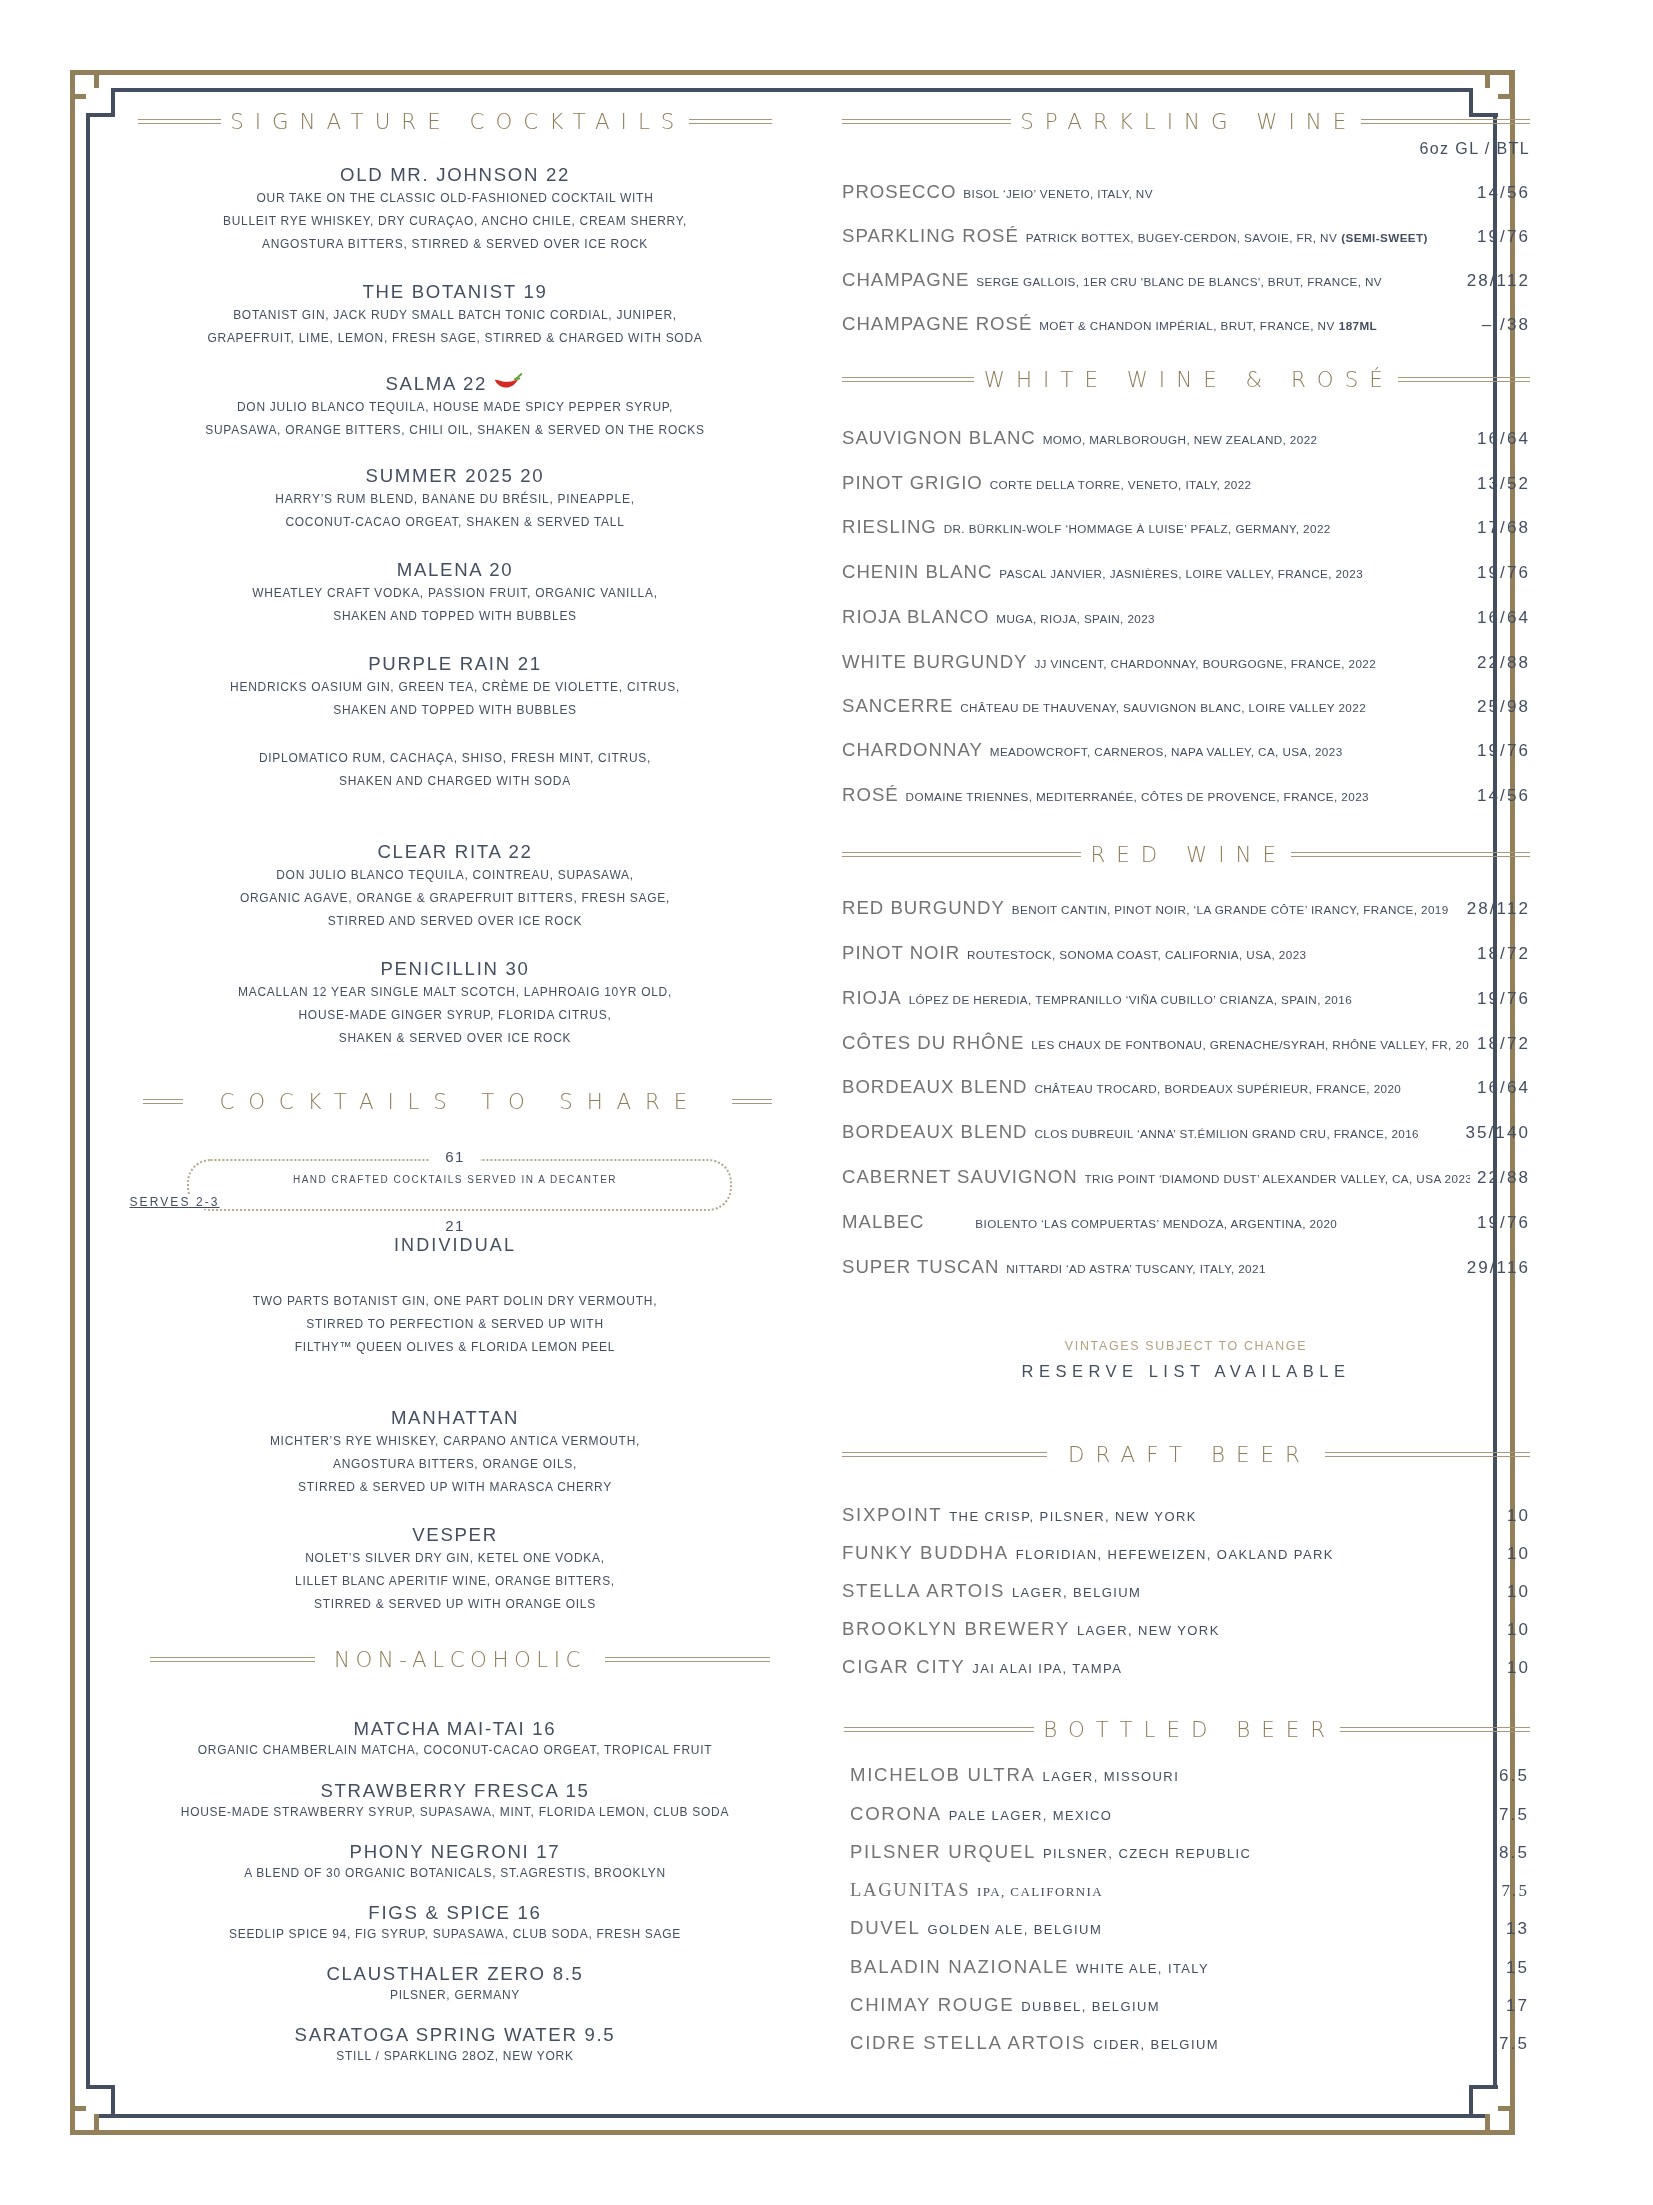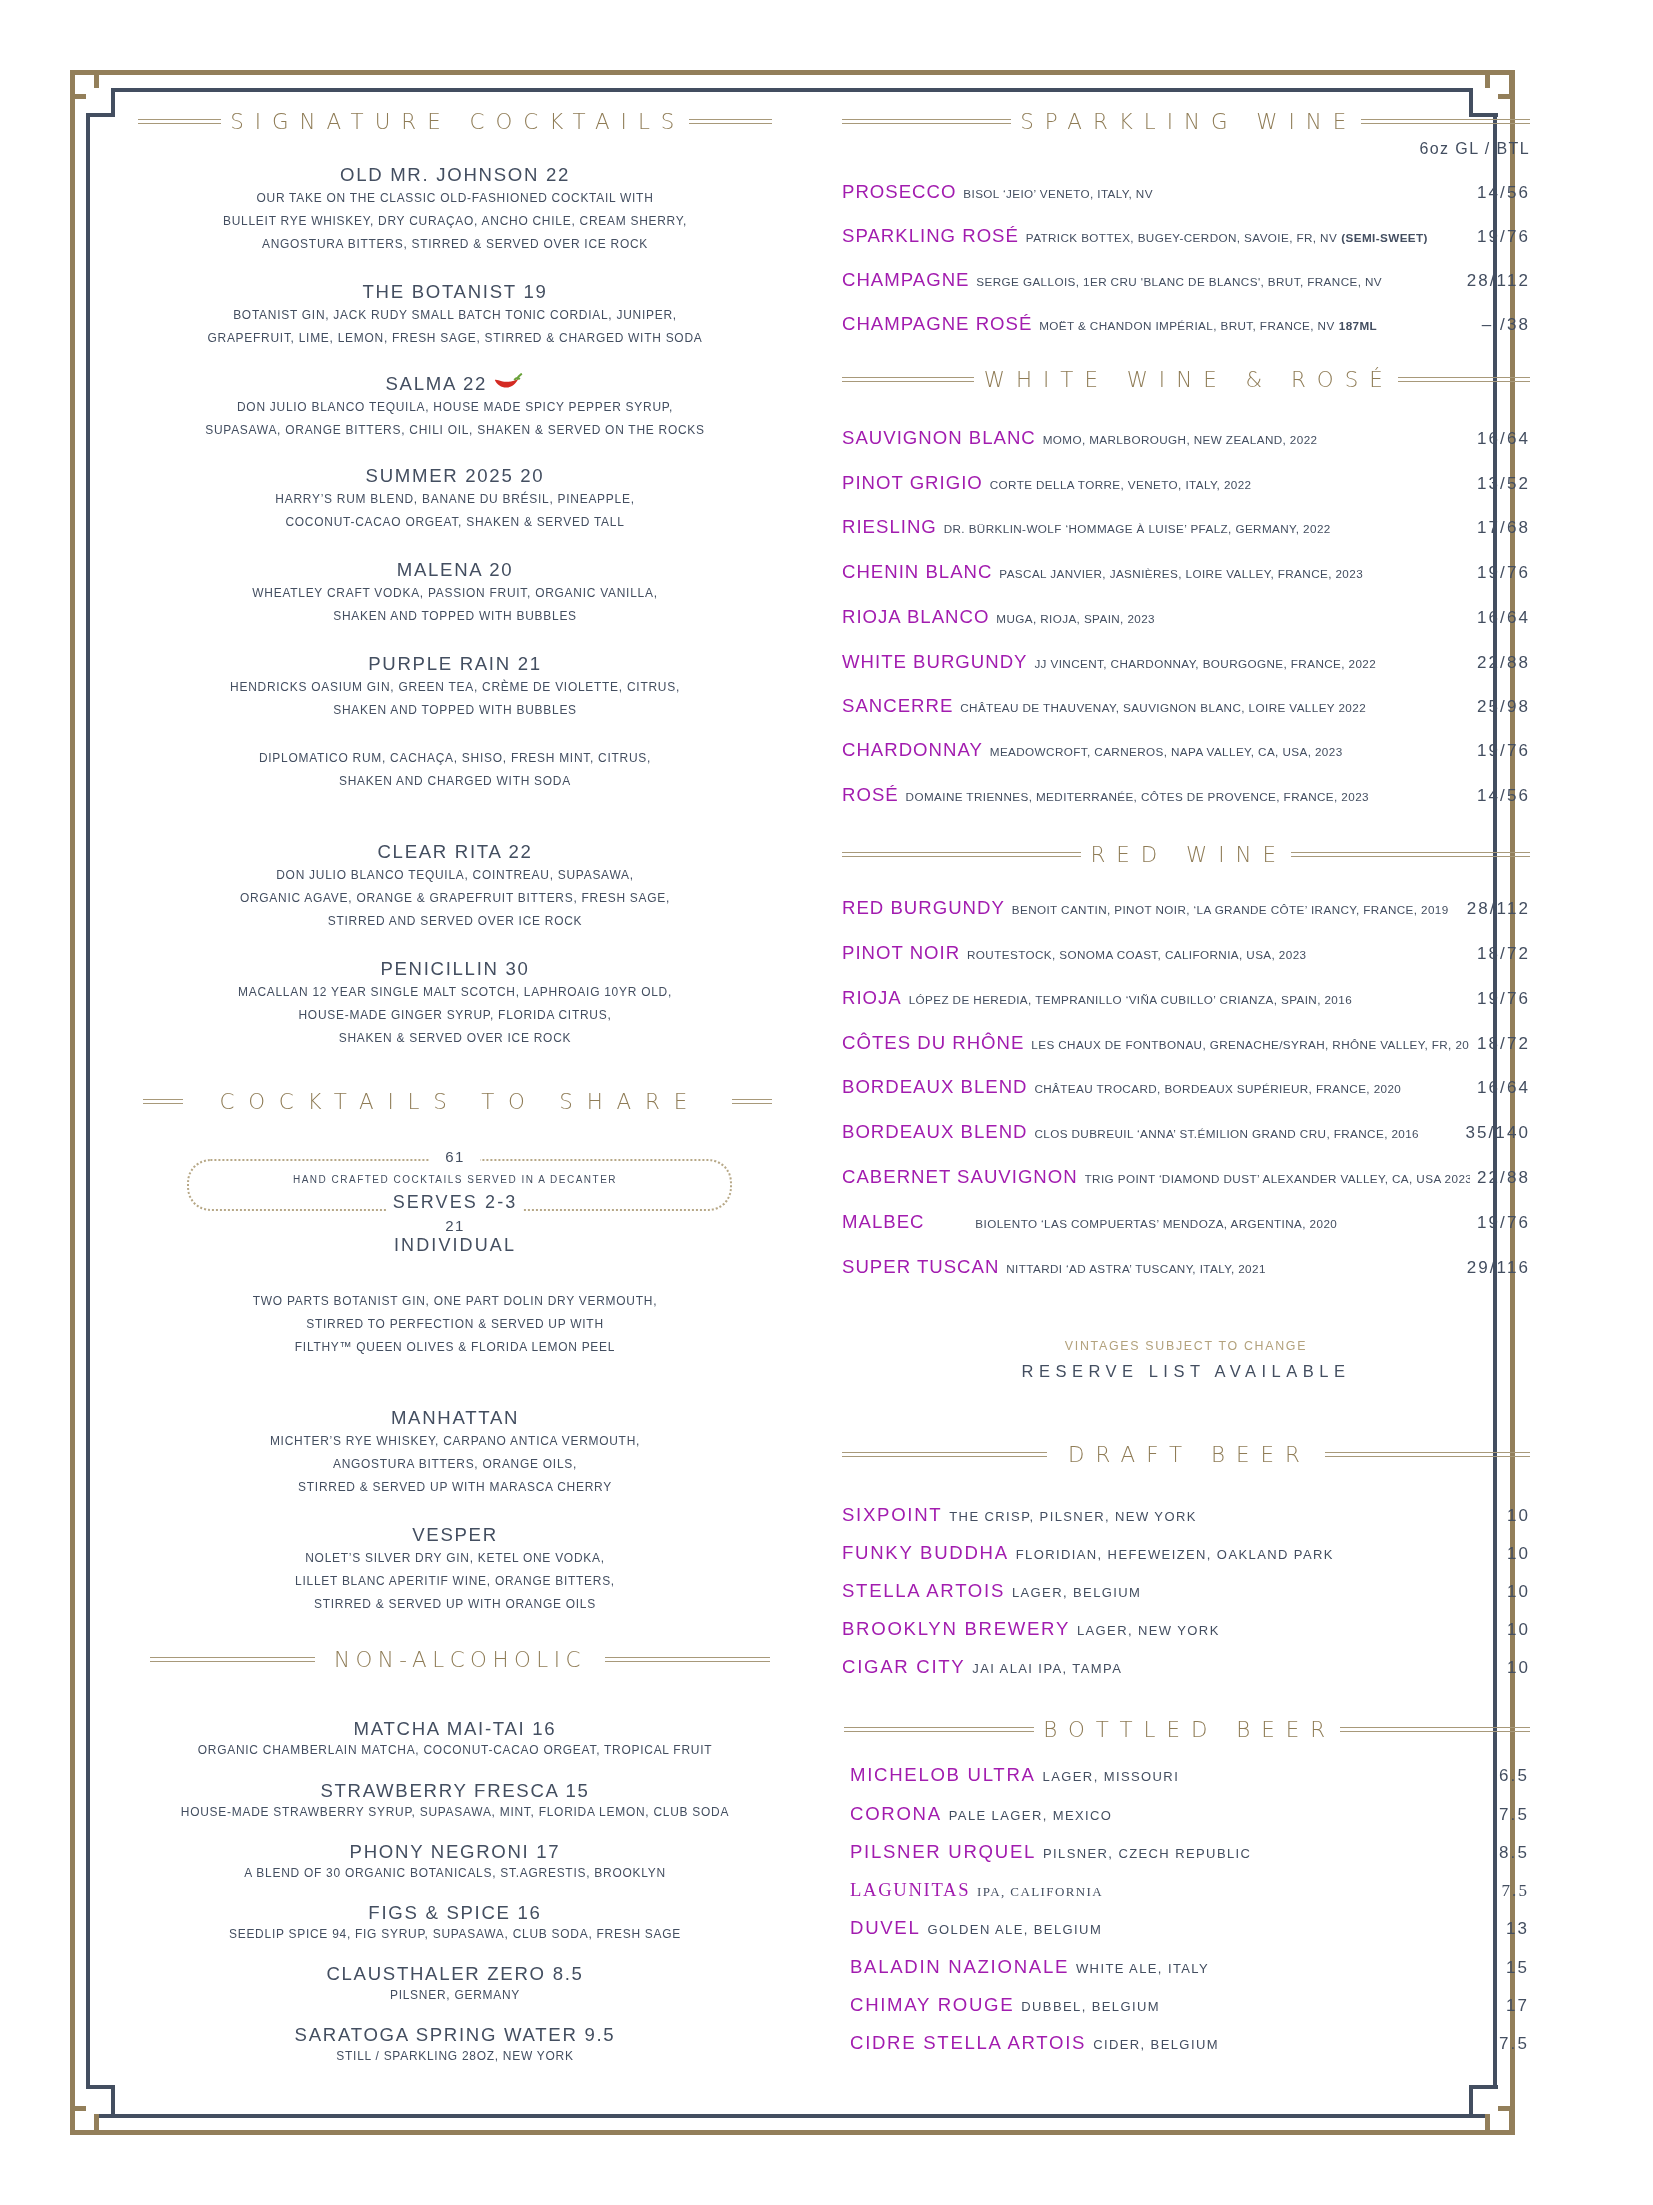--- a/index.html
+++ b/index.html
@@ -20,21 +20,21 @@
   .col-left { position:absolute; left:124px; width:662px; text-align:center; }
   .item-c { position:absolute; left:0; width:100%; text-align:center; }
   .item-c .name { font-size:18.6px; letter-spacing:1.7px; color:#434e60; line-height:23.4px; }
   .item-c .desc { font-size:13px; letter-spacing:0.8px; color:#434e60; line-height:23px; transform:scaleX(0.92); }
   .chili { display:inline-block; width:32px; height:18px; vertical-align:-1.4px; margin-left:5.5px; }
   
   .share-box { position:absolute; left:187px; top:1159px; width:541px; height:48px;
                border:2.1px dotted #b7a887; border-radius:23.4px; }
   
   .row { position:absolute; left:842px; width:688px; display:flex; align-items:baseline; white-space:nowrap; }
-  .row .rname { font-size:18.6px; letter-spacing:1px; color:#a21caf; }
+  .row .rname { font-size:18.6px; letter-spacing:1px; color:#737373; }
   .row .rdesc { font-size:11.7px; letter-spacing:0.4px; color:#434e60; margin-left:6.9px; flex:1; overflow:hidden; }
   .row .rprice { font-size:17px; letter-spacing:2.1px; color:#434e60; margin-left:6.9px; text-align:right; }
   .row .bold { font-weight:bold; }
   .note-gold { position:absolute; left:842px; width:688px; text-align:center; color:#b3a27d; font-size:12.4px; letter-spacing:1.7px; }
   .note-navy { position:absolute; left:842px; width:688px; text-align:center; color:#434e60; font-size:16.5px; letter-spacing:5.5px; }
   .beer .rname { letter-spacing:1.7px; }
   .beer .rdesc { letter-spacing:1.4px; font-size:13px; }
 </style>
 </head>
 <body>
@@ -115,21 +115,21 @@
 
 <div class="sec-head" style="left:143px;top:1089px;width:629px;">
   <div class="rule" style="flex:0 0 40px;"></div>
   <div class="title" style="flex:1;text-align:center;letter-spacing:13.8px;">COCKTAILS TO SHARE</div>
   <div class="rule" style="flex:0 0 40px;"></div>
 </div>
 <div class="share-box"></div>
 <div class="col-left" style="top:1147px;">
   <div style="position:absolute;left:0;width:100%;top:0;text-align:center;font-size:15px;letter-spacing:1.4px;line-height:20.7px;"><span style="background:#fff;padding:0 15px;">61</span></div>
   <div style="position:absolute;left:0;width:100%;top:20.7px;text-align:center;font-size:10px;letter-spacing:1.5px;line-height:23.4px;">HAND CRAFTED COCKTAILS SERVED IN A DECANTER</div>
-  <div style="position:absolute;left:0;width:100%;top:44px;text-align:center;font-size:18px;letter-spacing:2.1px;line-height:23.4px;"><span style="background:#fff;padding:0 5.5px;">SERVES 2-3</span></div>
+  <div style="position:absolute;left:0;width:100%;top:44px;text-align:left;font-size:12px;letter-spacing:2.1px;line-height:23.4px;text-decoration:underline;"><span style="background:#fff;padding:0 5.5px;">SERVES 2-3</span></div>
   <div style="position:absolute;left:0;width:100%;top:69px;text-align:center;font-size:15px;letter-spacing:1.4px;line-height:20.7px;">21</div>
   <div style="position:absolute;left:0;width:100%;top:88px;text-align:center;font-size:18px;letter-spacing:2.1px;line-height:20.7px;">INDIVIDUAL</div>
 </div>
 
 <div class="col-left" style="top:0;height:2205px;">
   <div class="item-c" style="top:1289px;">
     <div class="desc">TWO PARTS BOTANIST GIN, ONE PART DOLIN DRY VERMOUTH,</div>
     <div class="desc">STIRRED TO PERFECTION &amp; SERVED UP WITH</div>
     <div class="desc">FILTHY™ QUEEN OLIVES &amp; FLORIDA LEMON PEEL</div>
   </div>

